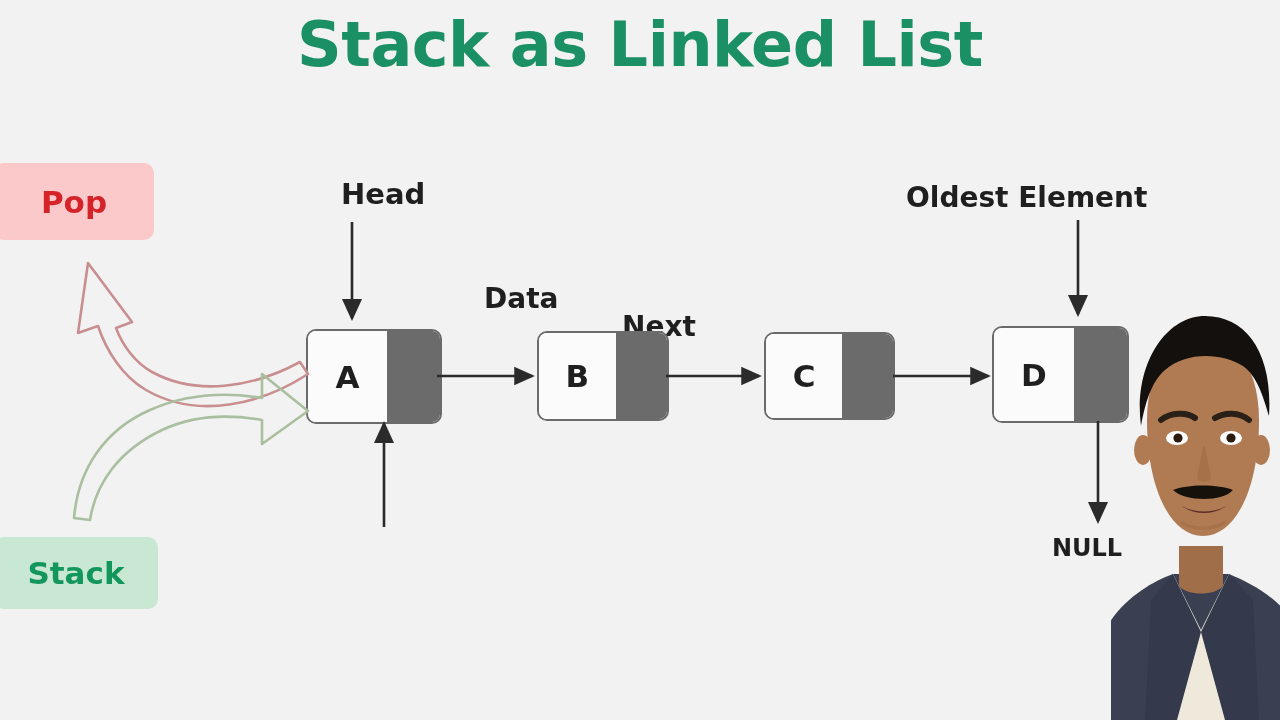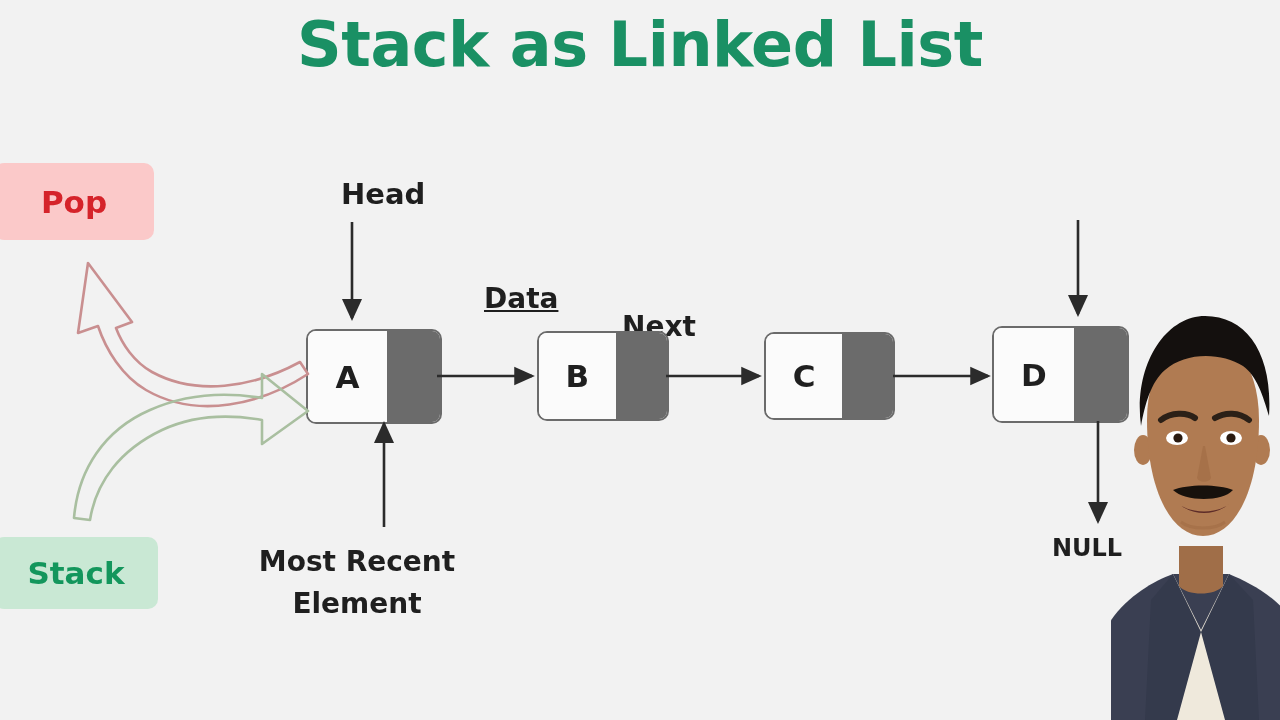--- a/index.html
+++ b/index.html
@@ -104,21 +104,21 @@
   
   .label {
     position: absolute;
     font-family: "DejaVu Sans", sans-serif;
     font-weight: bold;
     font-size: 27px;
     color: #1f1f1f;
     white-space: nowrap;
   }
   #label-head  { left: 304px; top: 177px; font-size: 29px; margin-left: 37px; }
-  #label-data  { left: 484px; top: 282px; font-size: 28px; text-decoration: underline; }
+  #label-data  { left: 484px; top: 282px; font-size: 28px; }
   #label-next  { left: 622px; top: 282px; font-size: 28px; margin-top: 28px; }
   #label-oldest{ left: 906px; top: 181px; font-size: 28px; }
   #label-null  { left: 1052px; top: 534px; font-size: 24px; }
   #label-recent{
     left: 232px; top: 541px; width: 250px;
     text-align: center; line-height: 42px; font-size: 28px;
     white-space: normal;
   }
 
   
@@ -150,22 +150,22 @@
     <span>Pop</span>
   </div>
 
   <div class="badge" id="badge-push">
     <span>Stack</span>
   </div>
 
   <div class="label" id="label-head">Head</div>
   <div class="label" id="label-data">Data</div>
   <div class="label" id="label-next">Next</div>
+  <div class="label" id="label-oldest">Oldest Element</div>
   <div class="label" id="label-null">NULL</div>
-  <div class="label" id="label-recent">Most Recent Element</div>
 
   <div class="node" id="node-a">
     <div class="data-cell">A</div>
     <div class="next-cell"></div>
   </div>
 
   <div class="node" id="node-b">
     <div class="data-cell">B</div>
     <div class="next-cell"></div>
   </div>

